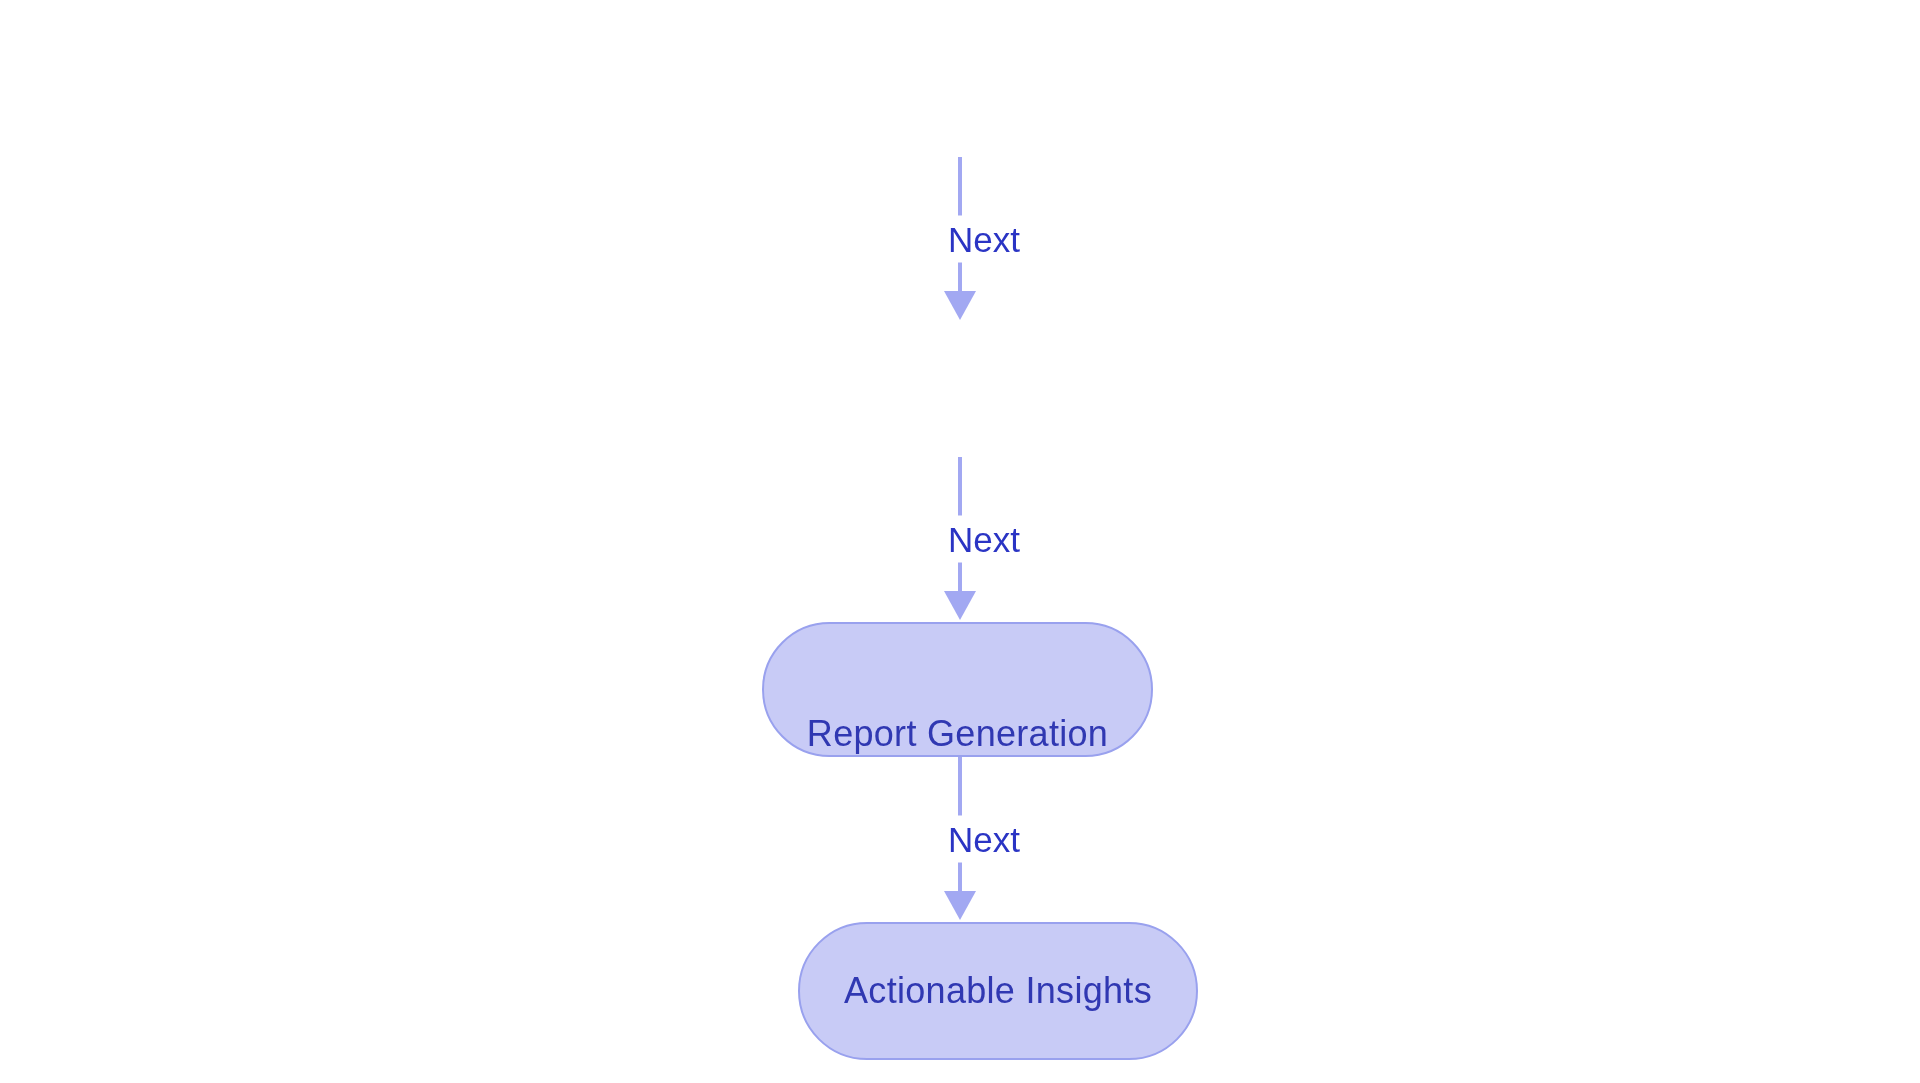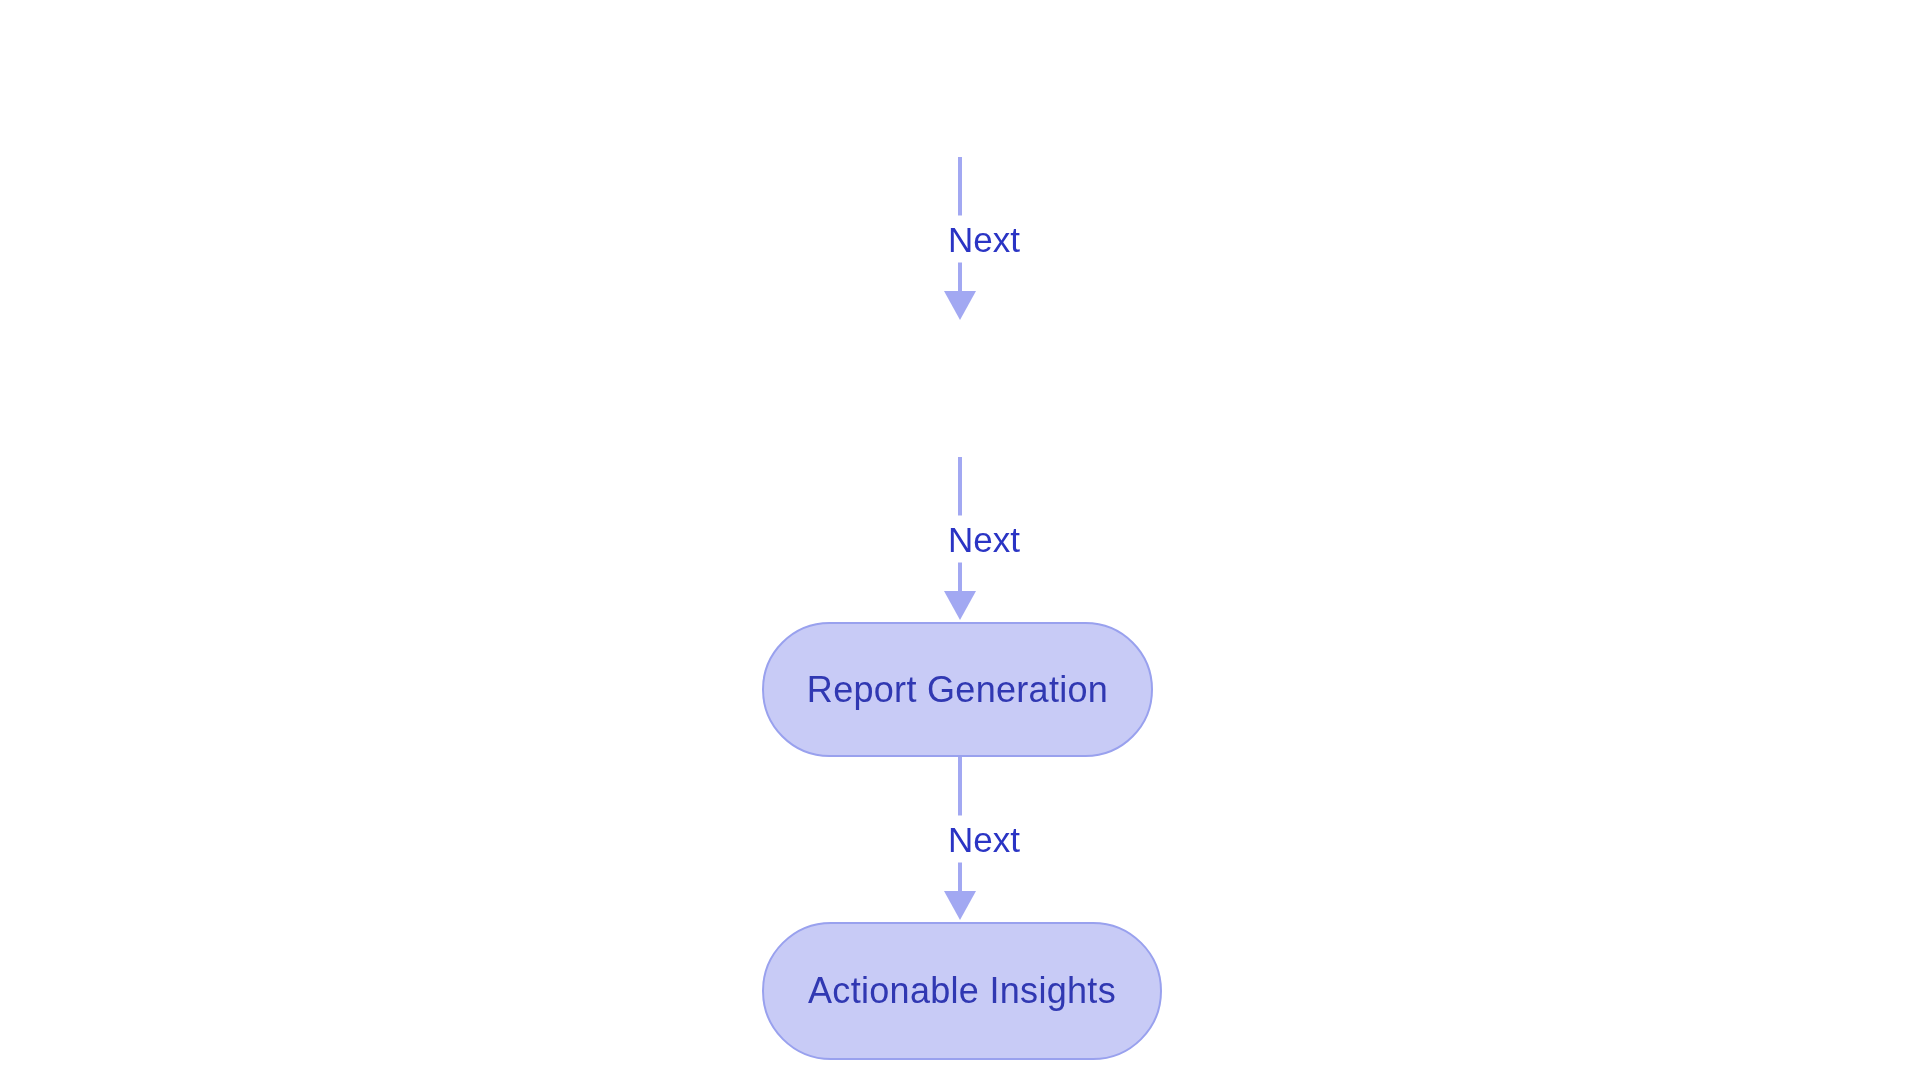--- a/index.html
+++ b/index.html
@@ -85,27 +85,27 @@
     <span class="edge-label">Next</span>
   </div>
 
 
   <div class="edge" style="top:457px; height:163px;">
     <div class="edge-line"></div>
     <div class="edge-arrowhead"></div>
     <span class="edge-label">Next</span>
   </div>
 
-  <div class="node" style="left:762px; top:622px; width:391px; height:135px;">
+  <div class="node" style="left:762px; top:622px; width:391px; height:135px;align-items:flex-end;">
     <span class="node-label">Report Generation</span>
   </div>
 
   <div class="edge" style="top:757px; height:163px;">
     <div class="edge-line"></div>
     <div class="edge-arrowhead"></div>
     <span class="edge-label">Next</span>
   </div>
 
-  <div class="node" style="left:762px; top:922px; width:400px; height:138px;">
+  <div class="node" style="left:798px; top:922px; width:400px; height:138px;">
     <span class="node-label">Actionable Insights</span>
   </div>
 
 </div>
 
 </body></html>

